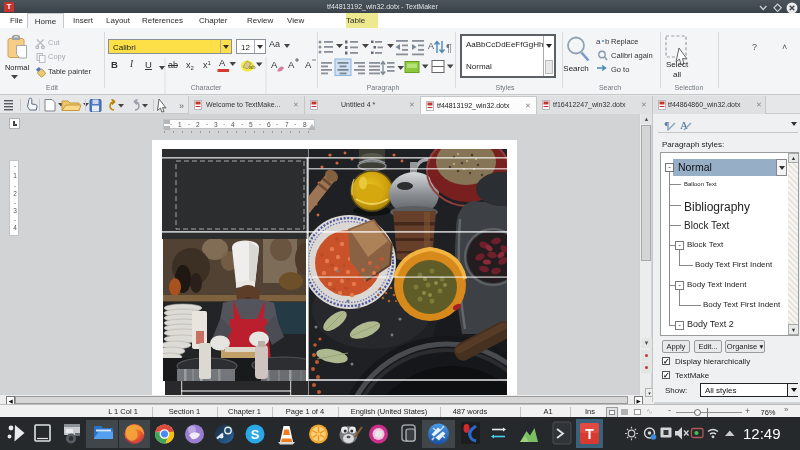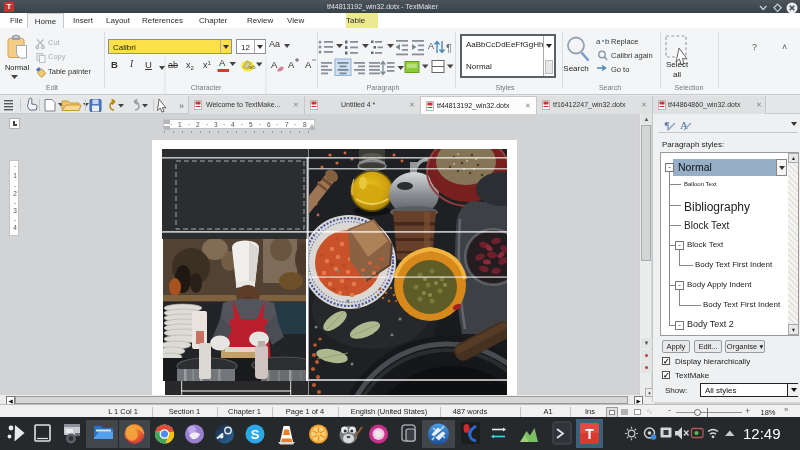--- a/index.html
+++ b/index.html
@@ -749,21 +749,21 @@
       <div style="left:8px;top:72px;width:12px;height:1px;background:#888;"></div>
       <div style="left:23px;top:67px;font-size:10px;color:#222;">Block Text</div>
       <div style="left:8px;top:92px;width:8px;height:1px;background:#888;"></div>
       <div style="left:14px;top:88px;width:9px;height:9px;background:#fff;border:1px solid #777;font-size:8px;line-height:6px;text-align:center;color:#333;">-</div>
       <div style="left:26px;top:87px;font-size:8px;color:#222;">Block Text</div>
       <div style="left:18px;top:97px;width:1px;height:15px;background:#888;"></div>
       <div style="left:18px;top:112px;width:14px;height:1px;background:#888;"></div>
       <div style="left:34px;top:107px;font-size:8px;color:#222;">Body Text First Indent</div>
       <div style="left:8px;top:132px;width:8px;height:1px;background:#888;"></div>
       <div style="left:14px;top:128px;width:9px;height:9px;background:#fff;border:1px solid #777;font-size:8px;line-height:6px;text-align:center;color:#333;">-</div>
-      <div style="left:26px;top:127px;font-size:8px;color:#222;">Body Apply Indent</div>
+      <div style="left:26px;top:127px;font-size:8px;color:#222;">Body Text Indent</div>
       <div style="left:18px;top:137px;width:1px;height:15px;background:#888;"></div>
       <div style="left:18px;top:152px;width:22px;height:1px;background:#888;"></div>
       <div style="left:42px;top:147px;font-size:8px;color:#222;">Body Text First Indent</div>
       <div style="left:8px;top:172px;width:8px;height:1px;background:#888;"></div>
       <div style="left:14px;top:168px;width:9px;height:9px;background:#fff;border:1px solid #777;font-size:8px;line-height:6px;text-align:center;color:#333;">-</div>
       <div style="left:26px;top:166px;font-size:9px;color:#222;">Body Text 2</div>
     </div>
     <div style="left:9px;top:226px;width:28px;height:13px;background:#e8e9ea;border:1px solid #9a9b9c;border-radius:2px;font-size:7.5px;text-align:center;line-height:12px;color:#222;">Apply</div>
     <div style="left:41px;top:226px;width:28px;height:13px;background:#e8e9ea;border:1px solid #9a9b9c;border-radius:2px;font-size:7.5px;text-align:center;line-height:12px;color:#222;">Edit...</div>
     <div style="left:72px;top:226px;width:40px;height:13px;background:#e8e9ea;border:1px solid #9a9b9c;border-radius:2px;font-size:7.5px;text-align:center;line-height:12px;color:#222;">Organise ▾</div>
@@ -805,21 +805,21 @@
         </div>
       <div style="left:32px;top:2px;width:12px;height:11px;">
           <div style="left:2px;top:2px;width:7px;height:6px;background:#fff;border:1px solid #999;"></div>
         </div>
       <div style="left:46px;top:3px;width:10px;height:8px;color:#b8b9ba;font-size:8px;line-height:8px;">∿</div>
       <div style="left:68px;top:0px;font-size:9px;color:#555;">-</div>
       <div style="left:76px;top:7px;width:66px;height:1px;background:#909192;"></div>
       <div style="left:94px;top:3.5px;width:7px;height:7px;background:#f8f8f8;border:1px solid #666;border-radius:50%;"></div>
       <div style="left:107px;top:3px;width:1px;height:9px;background:#777;"></div>
       <div style="left:145px;top:1px;font-size:9px;color:#555;">+</div>
-      <div style="left:156px;top:0px;width:24px;height:15px;font-size:7.5px;line-height:16px;text-align:center;color:#222;">18%</div>
+      <div style="left:156px;top:0px;width:24px;height:15px;font-size:7.5px;line-height:16px;text-align:center;color:#222;">76%</div>
       <div style="left:184px;top:0px;font-size:8px;color:#666;">»</div>
     </div>
   </div>
 
   <div id="taskbar">
     <div id="taskicons" style="left:0;top:0;width:800px;height:33px;">
       <svg width="800" height="33" viewBox="0 0 800 33" xmlns="http://www.w3.org/2000/svg">
         <defs>
           <radialGradient id="ffx" cx="0.35" cy="0.3" r="0.9">
             <stop offset="0" stop-color="#f9a426"></stop>

